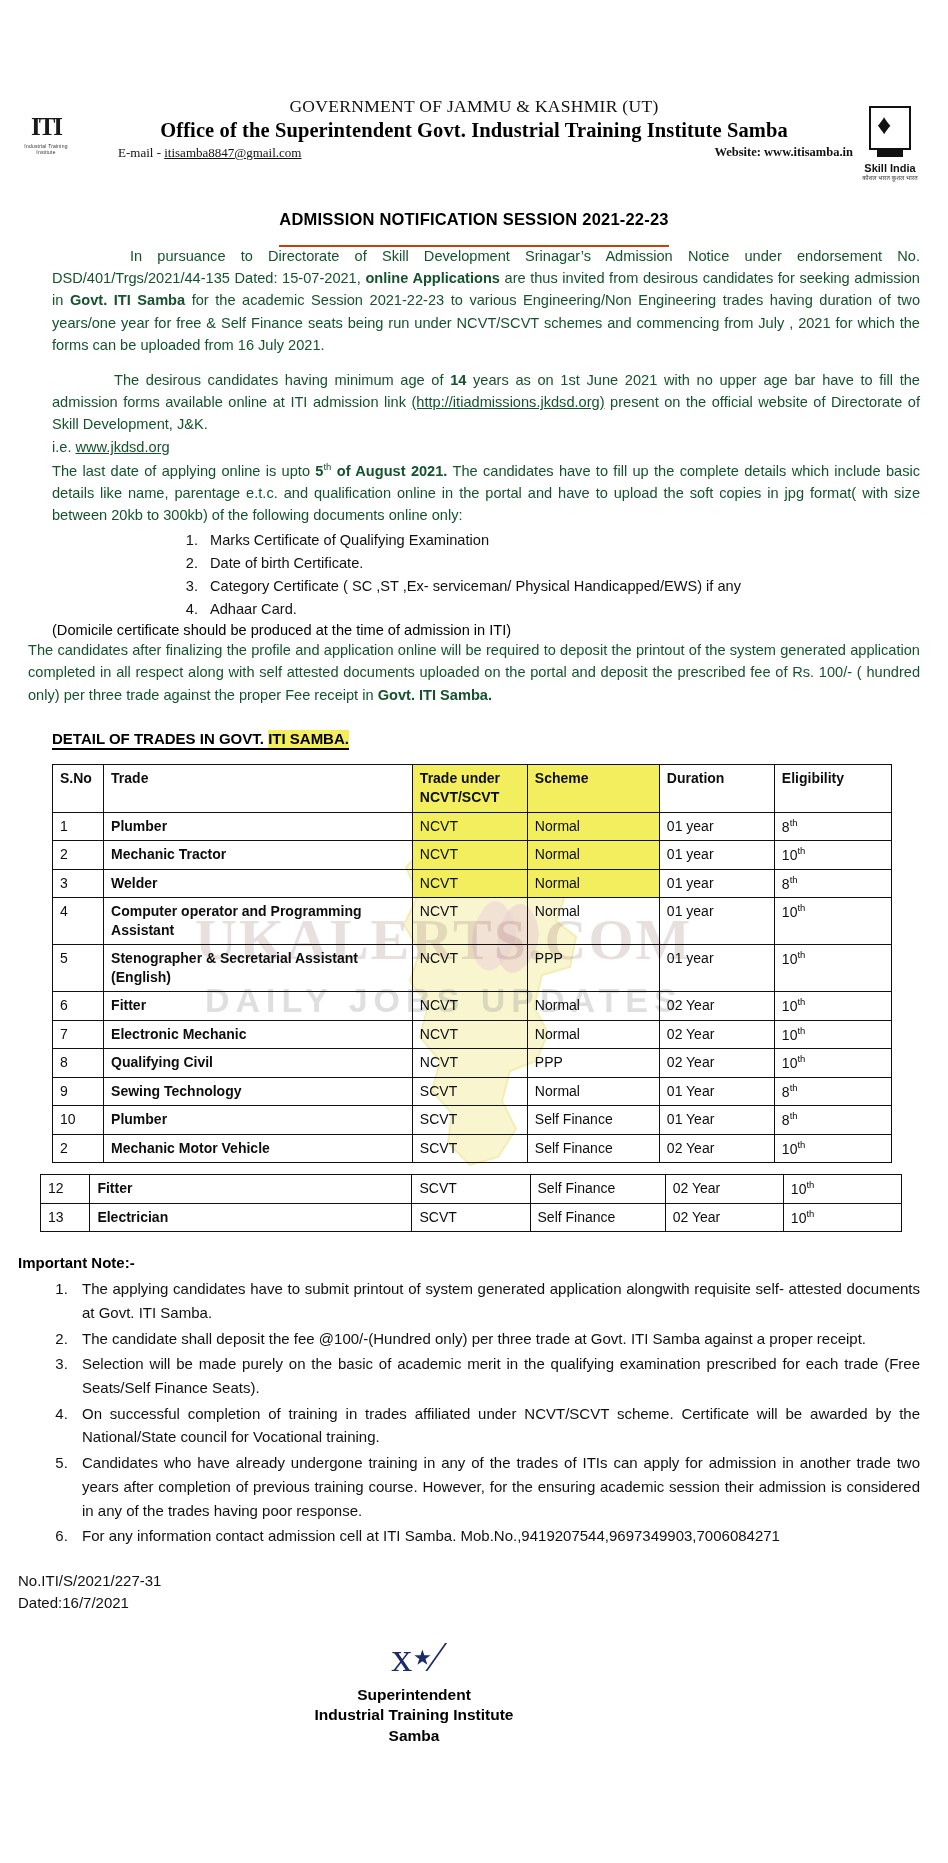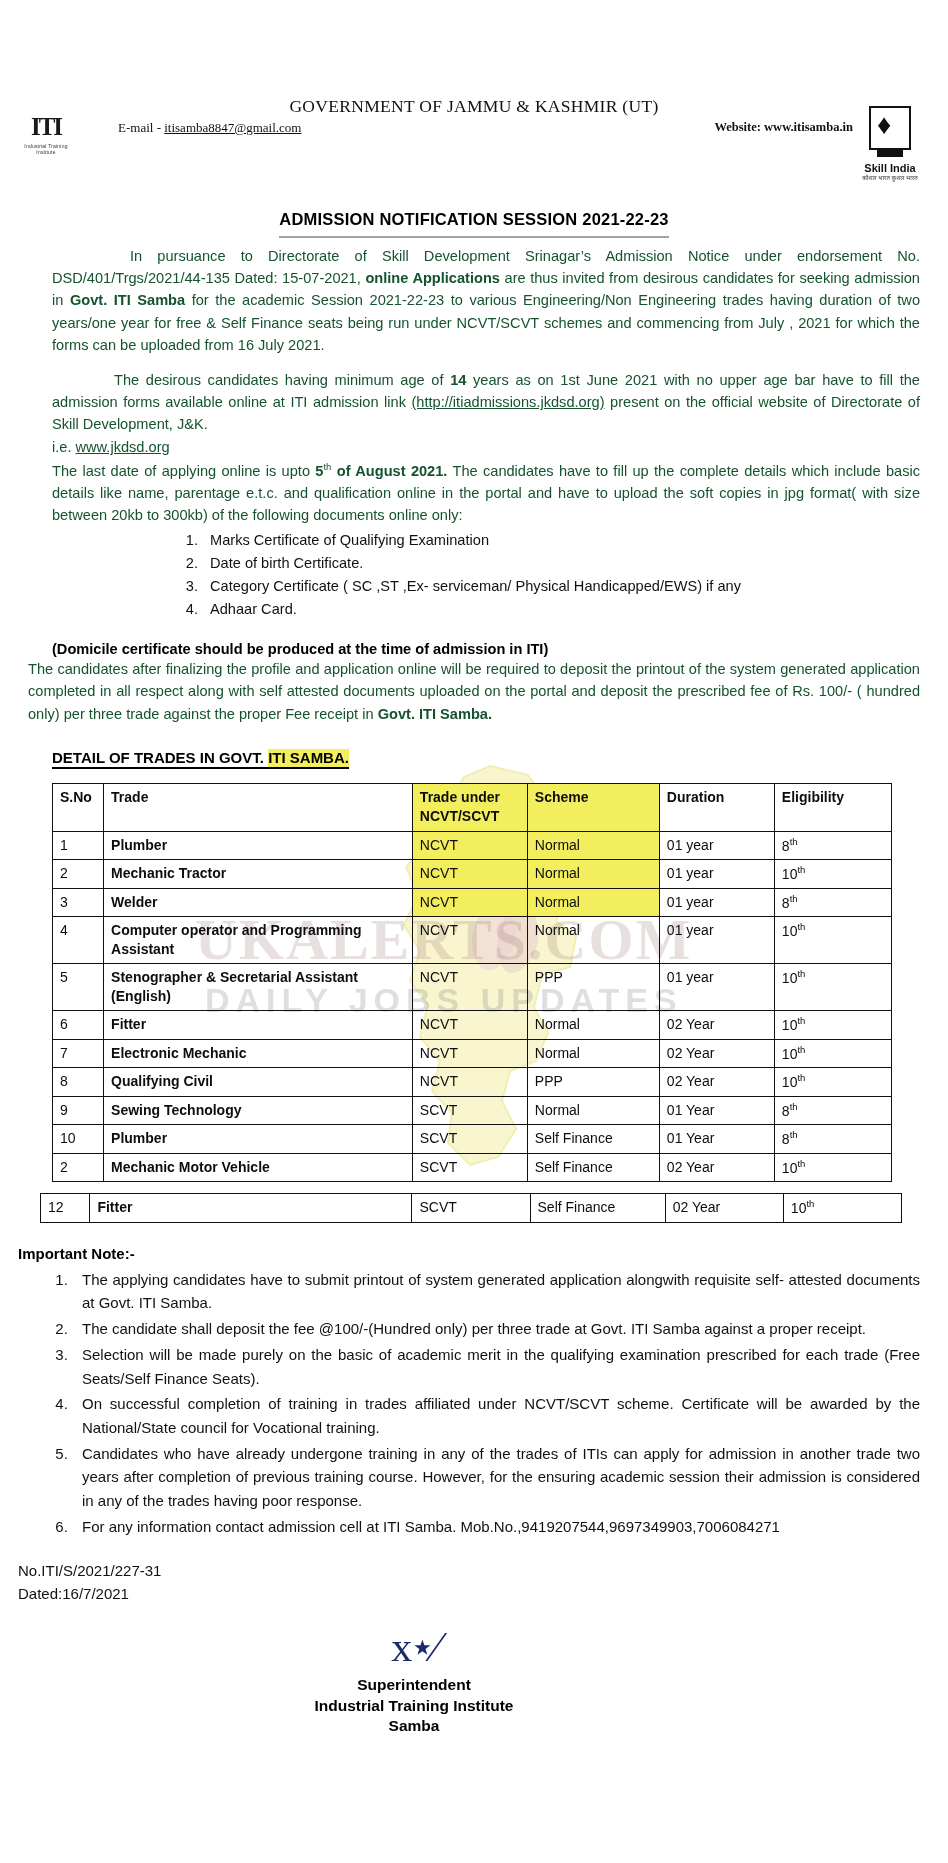--- a/index.html
+++ b/index.html
@@ -157,22 +157,22 @@
   
   .notif-title {
     text-align: center;
     font-size: 16.5px;
     font-weight: 700;
     letter-spacing: .2px;
     margin-top: 22px;
     color: #000;
   }
   .notif-title span {
-    border-bottom: 2px solid #a3a3a3;
-    padding-bottom: 8px;
+    border-bottom: 2px solid #c2410c;
+    padding-bottom: 17px;
   }
 
   
   .body-wrap { padding: 0 28px 0 52px; }
   p.just {
     text-align: justify;
     font-size: 14.6px;
     line-height: 1.52;
     margin: 0;
     color: #14532d;
@@ -186,23 +186,23 @@
 
   ol.docs {
     margin: 3px 0 0 0;
     padding-left: 150px;
     font-size: 14.6px;
     line-height: 1.58;
     color: #111;
   }
   ol.docs li { padding-left: 8px; }
   .domicile {
-    margin-top: 20px;
+    margin-top: 1px;
     padding-left: 52px;
-    font-weight: 700;
+    font-weight: 400;
     font-size: 14.6px;
     color: #000;
   }
 
   
   .detail-title {
     margin: 24px 0 0 52px;
     font-size: 15px;
     font-weight: 700;
     display: inline-block;
@@ -332,20 +332,21 @@
 
     <div class="hdr">
 
       <div class="logo-iti">
         <div class="mark">ITI</div>
         <div class="cap">Industrial Training Institute</div>
       </div>
 
       <div class="hdr-mid">
         <div class="gov-line">GOVERNMENT OF JAMMU &amp; KASHMIR (UT)</div>
+        <div class="office-line">Office of the Superintendent Govt. Industrial Training Institute Samba</div>
       </div>
 
       <div class="contact-row">
         <div class="email">
           <span>E-mail -</span>
           <span class="addr">itisamba8847@gmail.com</span>
         </div>
         <div class="website">Website: www.itisamba.in</div>
       </div>
 
@@ -500,20 +501,28 @@
       <table class="trades2">
         <tbody id="trades-body-2">
             <tr>
               <td class="c2-sno">12</td>
               <td class="c2-trade cell-bold">Fitter</td>
               <td class="c2-under">SCVT</td>
               <td class="c2-sch">Self Finance</td>
               <td class="c2-dur">02 Year</td>
               <td class="c2-elig">10<sup>th</sup></td>
             </tr>
+            <tr>
+              <td class="c2-sno">13</td>
+              <td class="c2-trade cell-bold">Electrician</td>
+              <td class="c2-under">SCVT</td>
+              <td class="c2-sch">Self Finance</td>
+              <td class="c2-dur">02 Year</td>
+              <td class="c2-elig">10<sup>th</sup></td>
+            </tr>
           </tbody>
       </table>
     </div>
 
     <div class="notes-head">Important Note:-</div>
     <ol class="notes" id="notes-list">
         <li>The applying candidates have to submit printout of system generated application alongwith requisite self- attested documents at Govt. ITI Samba.</li>
         <li>The candidate shall deposit the fee @100/-(Hundred only) per three trade at Govt. ITI Samba against a proper receipt.</li>
         <li>Selection will be made purely on the basic of academic merit in the qualifying examination prescribed for each trade (Free Seats/Self Finance Seats).</li>
         <li>On successful completion of training in trades affiliated under NCVT/SCVT scheme. Certificate will be awarded by the National/State council for Vocational training.</li>

